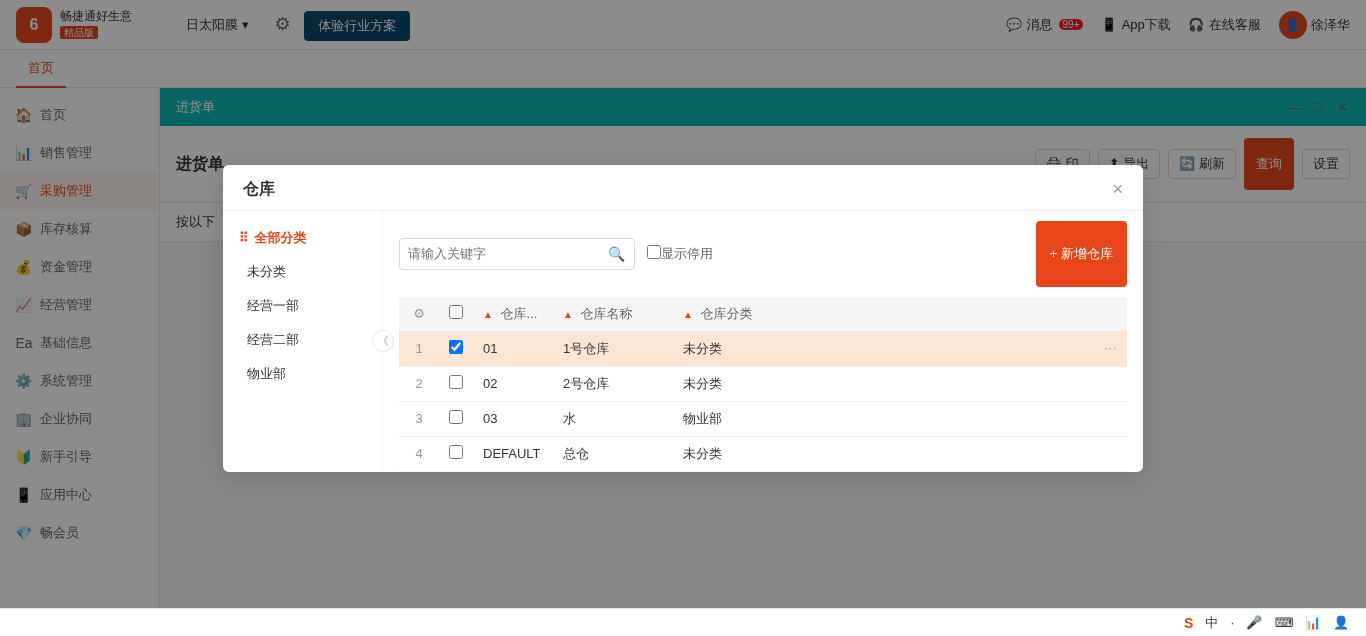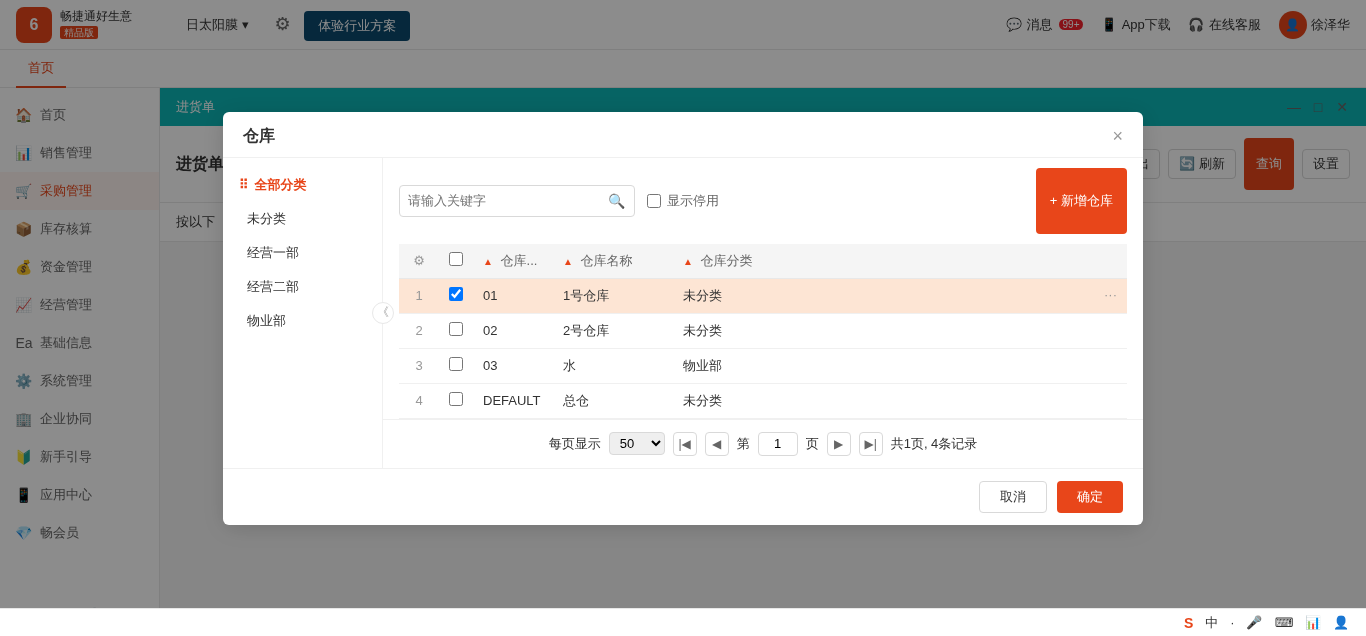--- a/index.html
+++ b/index.html
@@ -190,21 +190,21 @@
     }
     .search-box {
       display: flex; align-items: center;
       border: 1px solid #d9d9d9; border-radius: 4px;
       padding: 0 8px; background: #fff; width: 236px; height: 32px;
     }
     .search-box input {
       border: none; outline: none; flex: 1; font-size: 13px; color: #999;
     }
     .search-icon-svg { color: #999; font-size: 14px; }
-    .show-disabled { display: flex; align-items: center; gap: 6px; font-size: 13px; color: #666; }
+    .show-disabled { display: flex; align-items: flex-start; font-size: 13px; color: #666; }
     .btn-add-warehouse {
       background: #e8461a; color: #fff; border: none;
       padding: 24px 14px; border-radius: 4px; cursor: pointer; font-size: 13px;
     }
 
     
     .table-wrapper { flex: 1; overflow-y: auto; padding: 0 16px; }
     table { width: 100%; border-collapse: collapse; }
     table thead tr { background: #f5f5f5; }
     table thead th {
@@ -537,42 +537,23 @@
     <td class="col-name">总仓</td>
     <td class="col-cat">
       未分类
       
     </td>
   </tr>
               </tbody>
           </table>
         </div>
 
-        <div class="pagination-area">
-          <span>每页显示</span>
-          <select class="page-size-select">
-            <option>50</option>
-            <option>100</option>
-          </select>
-          <button class="page-btn">|◀</button>
-          <button class="page-btn">◀</button>
-          <span>第</span>
-          <input type="text" class="page-input" value="1" style="">
-          <span>页</span>
-          <button class="page-btn">▶</button>
-          <button class="page-btn">▶|</button>
-          <span>共1页, 4条记录</span>
-        </div>
       </div>
     </div>
 
-    <div class="modal-footer">
-      <button class="btn-cancel">取消</button>
-      <button class="btn-confirm">确定</button>
-    </div>
   </div>
 </div>
 
 <div style="position:fixed;bottom:0;left:0;right:0;height:28px;background:#fff;border-top:1px solid #e8e8e8;display:flex;align-items:center;justify-content:flex-end;padding:0 16px;gap:12px;z-index:200;">
   <div style="display:flex;align-items:center;gap:2px;">
     <span style="color:#e8461a;font-weight:bold;font-size:14px;">S</span>
   </div>
   <span>中</span>
   <span>·</span>
   <span>🎤</span>

